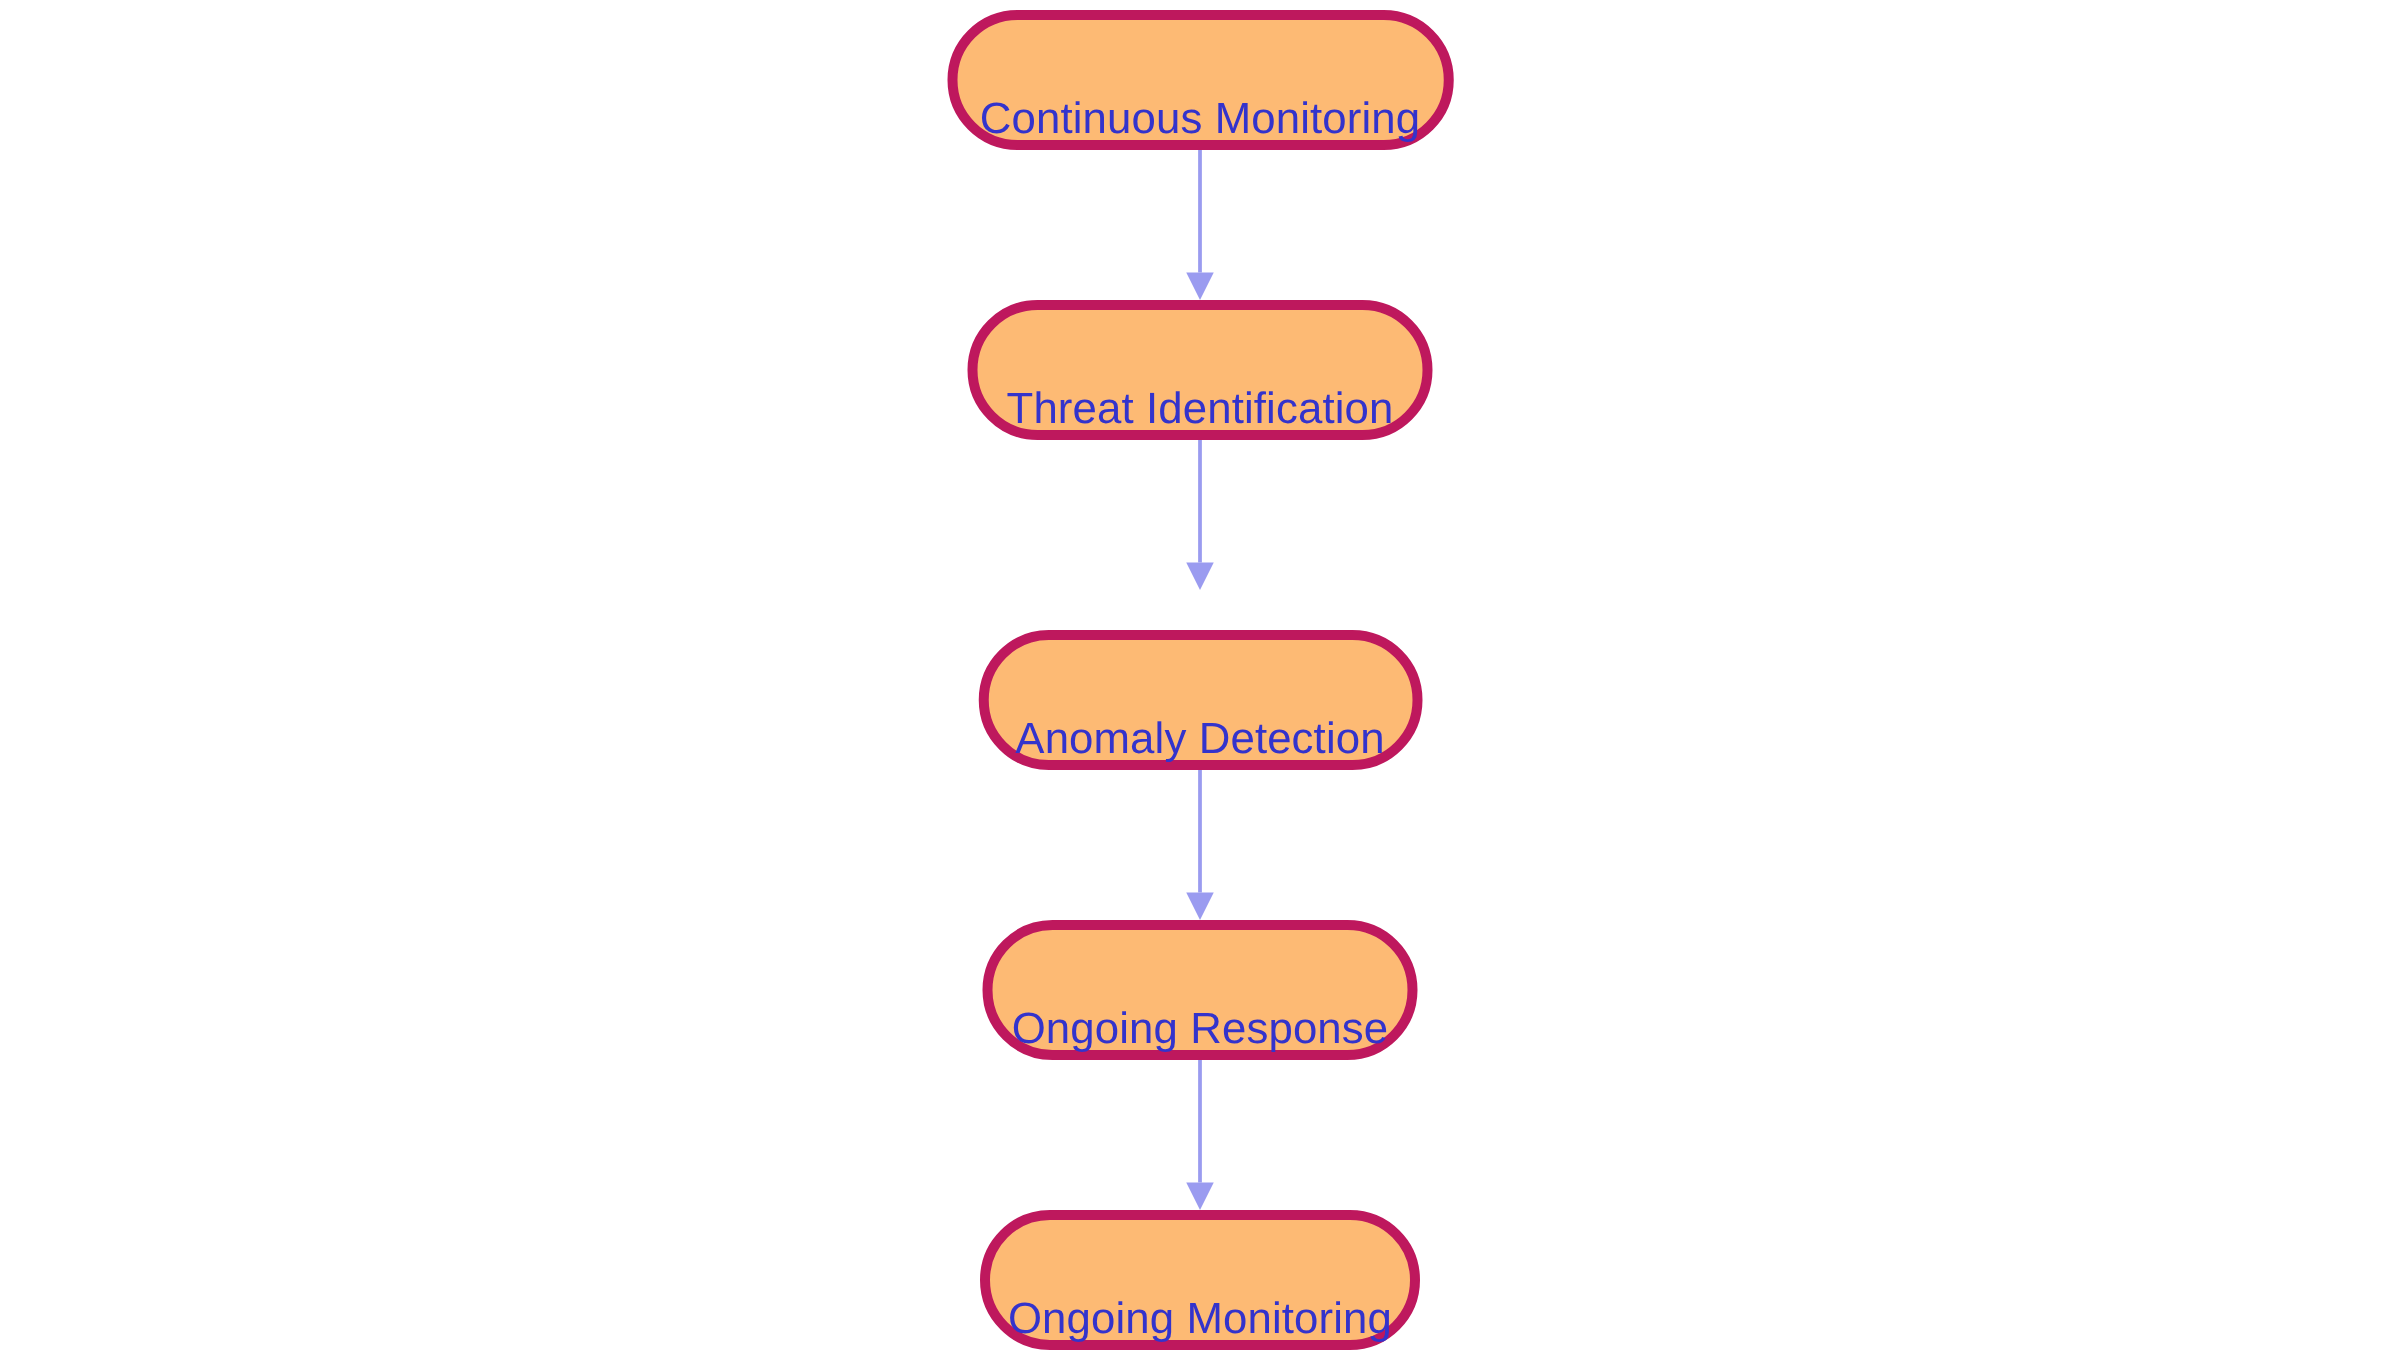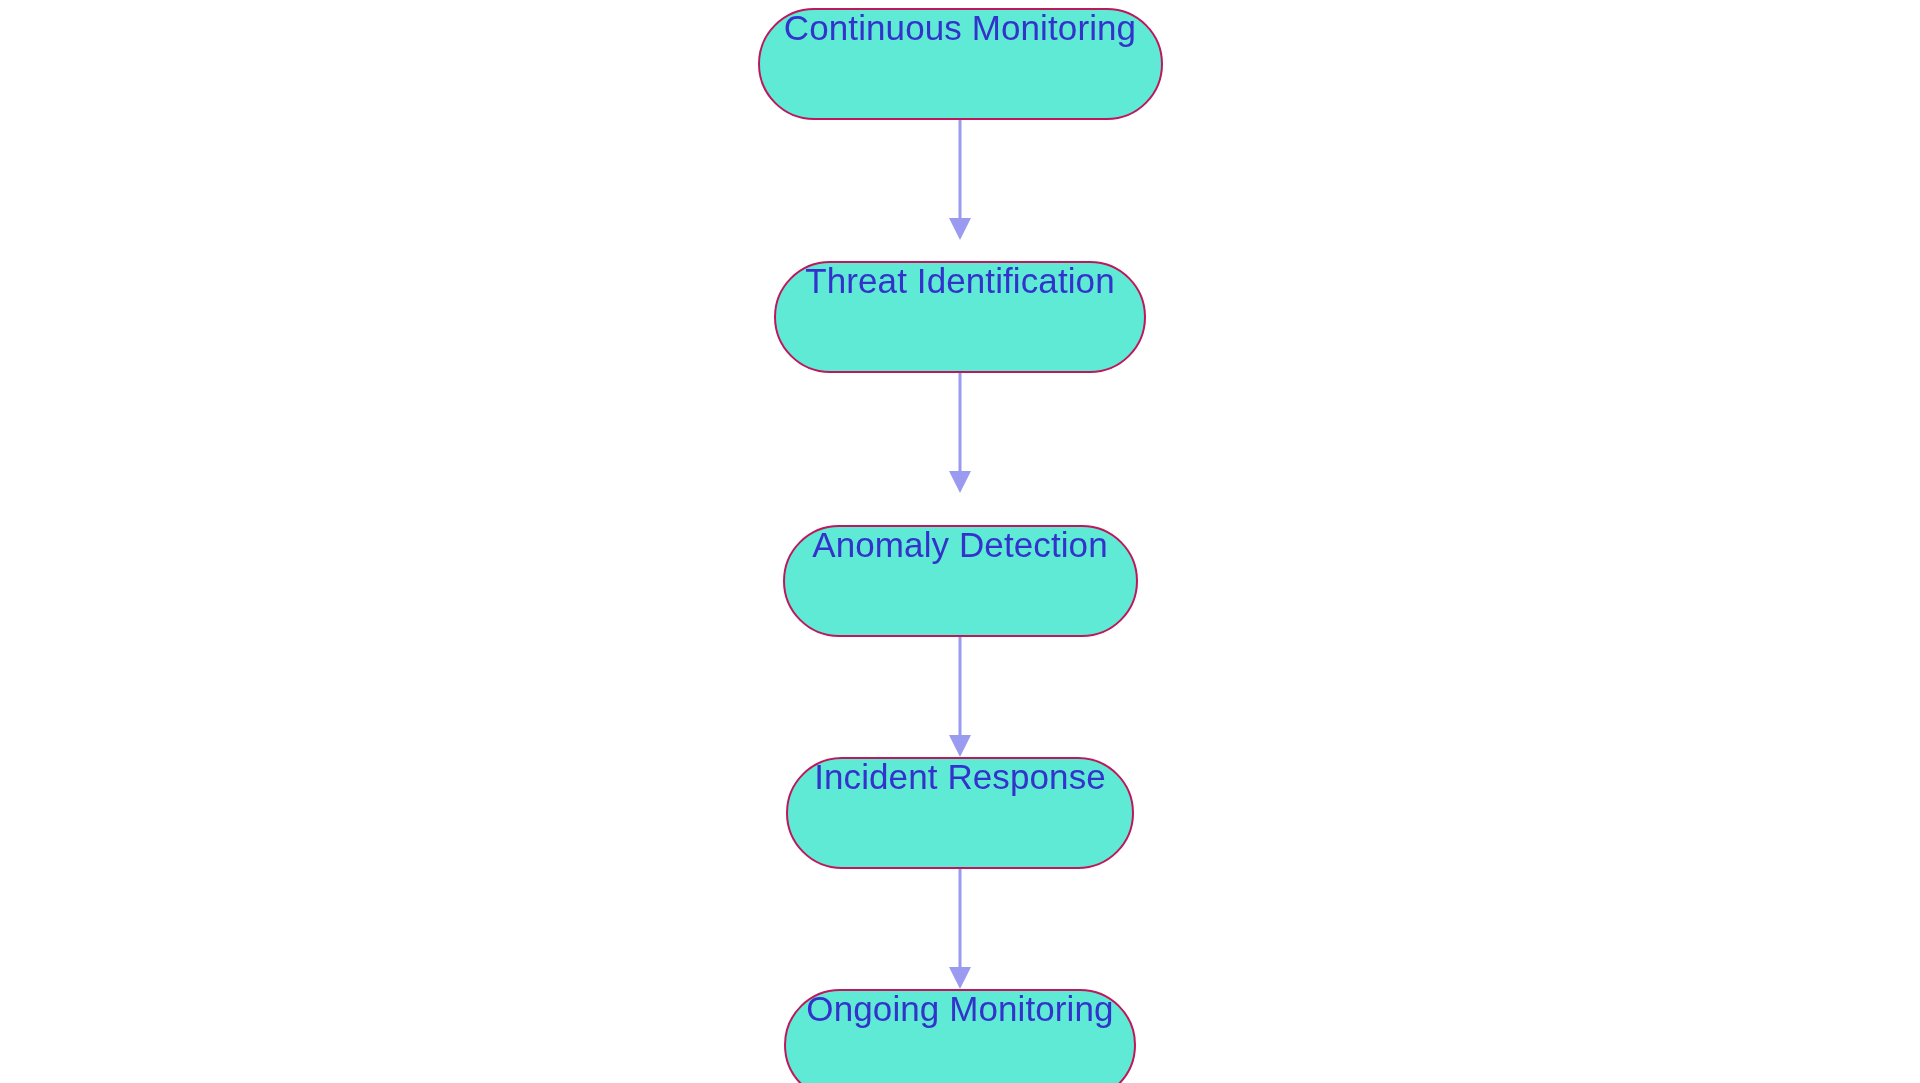--- a/index.html
+++ b/index.html
@@ -31,24 +31,24 @@
     align-items: center;
     justify-content: flex-start;
     padding-top: 8px;
     box-sizing: border-box;
   }
 
   .node {
     box-sizing: border-box;
     height: 112px;
     border-radius: 56px;
-    background: #5eead4;
-    border: 2px solid #be185d;
+    background: #fdba74;
+    border: 8px solid #be185d;
     display: flex;
-    align-items: flex-start;
+    align-items: flex-end;
     justify-content: center;
     flex: 0 0 auto;
   }
 
   .node-label {
     color: #3333cc;
     font-family: "Liberation Sans", sans-serif;
     font-size: 35px;
     font-weight: 400;
     line-height: 1;
@@ -81,21 +81,21 @@
     transform: translateX(-50%);
     width: 0;
     height: 0;
     border-left: 11px solid transparent;
     border-right: 11px solid transparent;
     border-top: 22px solid #9a9bf0;
   }
 
   
   .n0 { width: 405px; }
-  .n1 { width: 372px; margin-top: 21px; }
+  .n1 { width: 372px; }
   .n2 { width: 355px; margin-top: 32px; }
   .n3 { width: 348px; }
   .n4 { width: 352px; }
 </style>
 </head>
 <body>
 
 <div id="flowchart">
   <div class="flow-column">
 
@@ -120,21 +120,21 @@
     <div class="node n2">
       <span class="node-label">Anomaly Detection</span>
     </div>
 
     <div class="connector">
       <div class="connector-line"></div>
       <div class="connector-head"></div>
     </div>
 
     <div class="node n3">
-      <span class="node-label">Incident Response</span>
+      <span class="node-label">Ongoing Response</span>
     </div>
 
     <div class="connector">
       <div class="connector-line"></div>
       <div class="connector-head"></div>
     </div>
 
     <div class="node n4">
       <span class="node-label">Ongoing Monitoring</span>
     </div>

